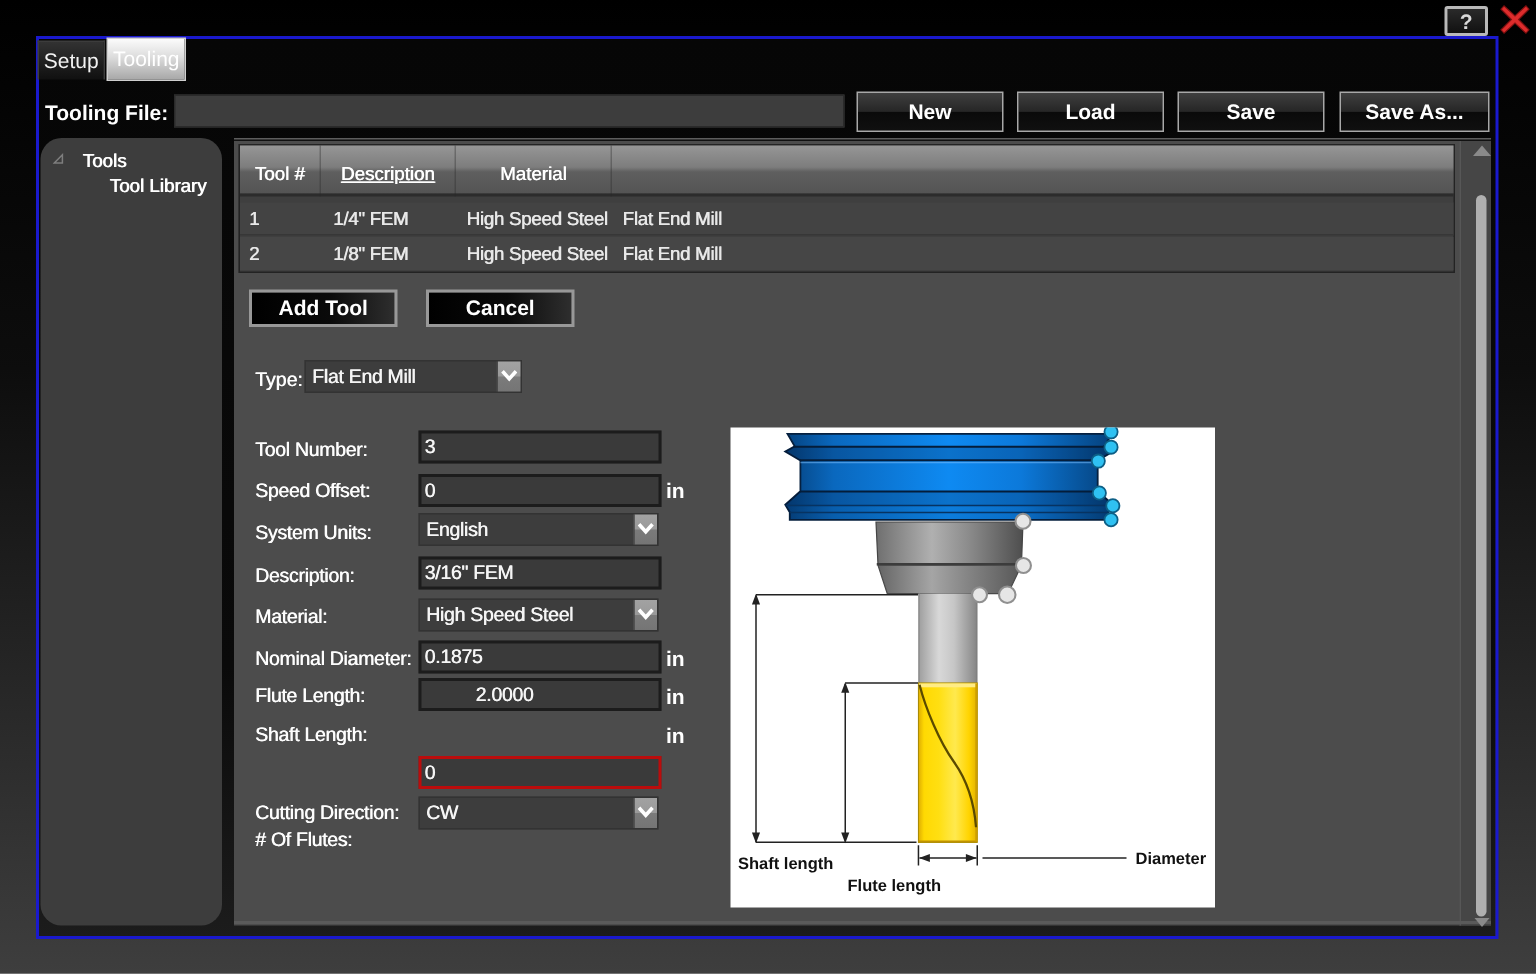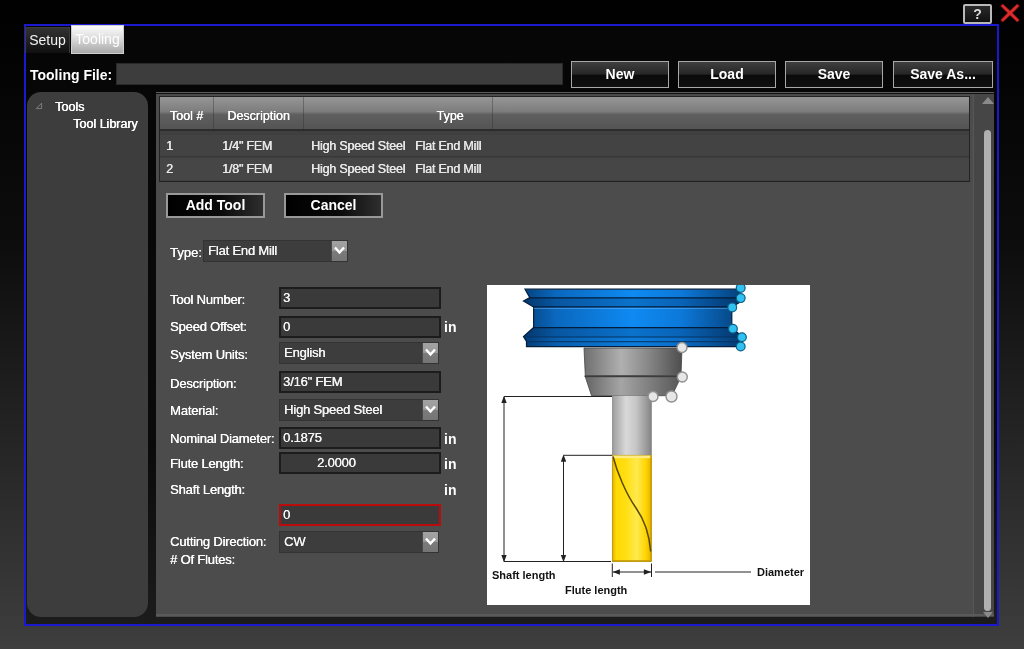--- a/index.html
+++ b/index.html
@@ -130,22 +130,22 @@
     <div class="t1">Tools</div>
     <div class="t2">Tool Library</div>
   </div>
 
   <div id="main" class="abs">
     <div style="position:absolute;left:0;top:-2px;width:838px;height:1px;background:#5d5d5d;"></div>
     <div style="position:absolute;left:817px;top:0;width:21px;height:523px;background:#464646;border-left:1px solid #575757;"></div>
     <div id="tbl">
       <div class="hdr"></div>
       <div class="hcell" style="left:0;width:54px;">Tool #</div>
-      <div class="hcell" style="left:54px;width:90px;">Description</div>
-      <div class="hcell" style="left:248px;width:85px;">Type</div>
+      <div class="hcell" style="left:54px;width:90px;text-decoration:underline;">Description</div>
+      <div class="hcell" style="left:144px;width:104px;">Material</div>
       <div class="row r1">
           <span style="left:6px;">1</span>
           <span style="left:62px;">1/4" FEM</span>
           <span style="left:151px;">High Speed Steel</span>
           <span style="left:255px;">Flat End Mill</span>
         </div>
       <div class="row r2">
           <span style="left:6px;">2</span>
           <span style="left:62px;">1/8" FEM</span>
           <span style="left:151px;">High Speed Steel</span>

